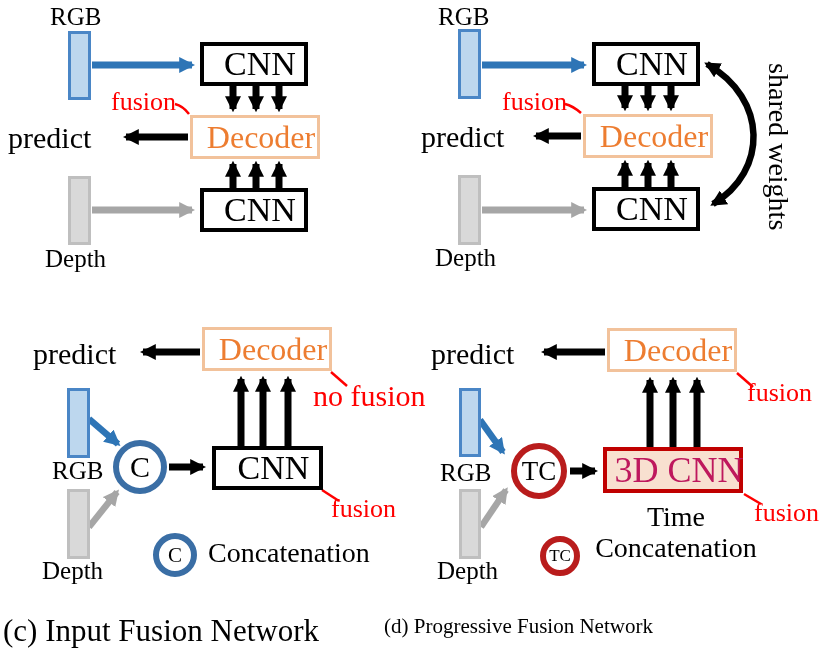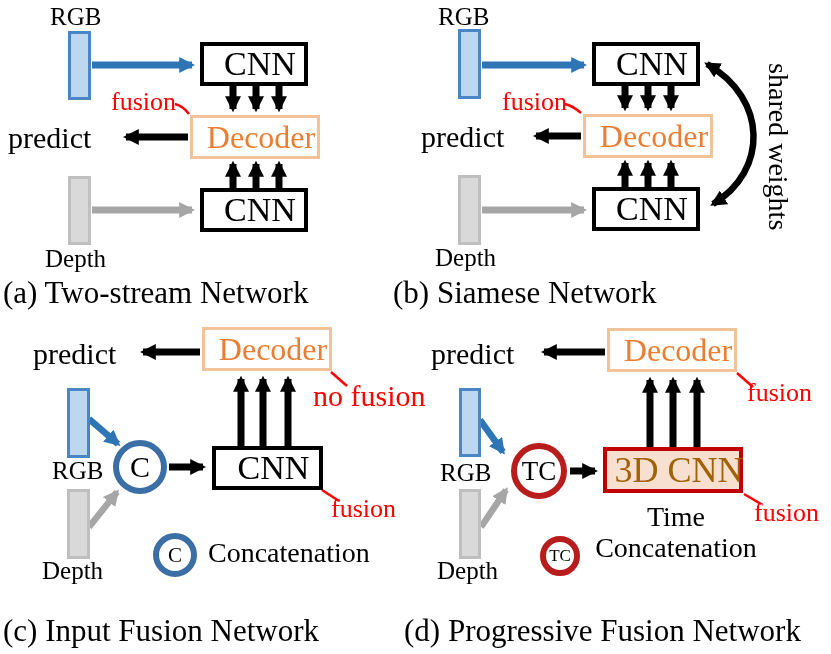--- a/index.html
+++ b/index.html
@@ -5,21 +5,21 @@
   html,body{margin:0;padding:0;background:#fff;}
   #fig{
     position:relative; width:831px; height:654px; background:#fff;
     font-family:"Liberation Serif","DejaVu Serif",serif; overflow:hidden;border-radius:26px;
   }
   .lbl{position:absolute; color:#000; white-space:nowrap; z-index:3; line-height:1.05;}
   .red{color:var(--fusion_red);}
   .box{position:absolute; background:#fff; border:4px solid #000; box-sizing:border-box;
        display:flex; align-items:center; justify-content:center; z-index:2; white-space:nowrap;padding-left:12px;}
   .decoder{border:3px solid var(--decoder_border); color:var(--decoder_text);}
-  .cnn3d{border:4px solid var(--cnn3d_border); background:var(--cnn3d_fill); color:#a16207;}
+  .cnn3d{border:4px solid var(--cnn3d_border); background:var(--cnn3d_fill); color:#be185d;}
   .pill{position:absolute; box-sizing:border-box; z-index:2;}
   .pill.rgb{background:var(--rgb_fill); border:3px solid var(--rgb_border);}
   .pill.depth{background:var(--depth_fill); border:3px solid var(--depth_border);}
   .circle{position:absolute; background:#fff; border-radius:50%; box-sizing:border-box;
           display:flex; align-items:center; justify-content:center; z-index:2;}
   .circle.blue{border:6px solid var(--concat_circle);}
   .circle.black{border:6px solid #b91c1c;}
   #arrows{position:absolute; left:0; top:0; z-index:1;}
   .st-black{stroke:#000; fill:none;}
   .st-blue{stroke:var(--blue_arrow); fill:none;}
@@ -95,33 +95,31 @@
 
   <div class="lbl" style="left:50px; top:4px; font-size:25px;">RGB</div>
   <div class="pill rgb" style="left:68px; top:31px; width:23px; height:69px;"></div>
   <div class="box" style="left:200px; top:42px; width:108px; height:44px; font-size:34px;">CNN</div>
   <div class="lbl red" style="left:111px; top:88px; font-size:26px;">fusion</div>
   <div class="box decoder" style="left:190px; top:115px; width:130px; height:44px; font-size:32px;">Decoder</div>
   <div class="lbl" style="left:8px; top:122px; font-size:30px;">predict</div>
   <div class="pill depth" style="left:68px; top:176px; width:23px; height:69px;"></div>
   <div class="box" style="left:200px; top:188px; width:108px; height:44px; font-size:34px;">CNN</div>
   <div class="lbl" style="left:45px; top:246px; font-size:25px;">Depth</div>
-  <div class="lbl" style="left:3px; top:277px; font-size:31px;">(a) Two-stream Network</div>
 
   <div class="lbl" style="left:438px; top:4px; font-size:25px;">RGB</div>
   <div class="pill rgb" style="left:458px; top:29px; width:23px; height:70px;"></div>
   <div class="box" style="left:592px; top:42px; width:108px; height:44px; font-size:34px;">CNN</div>
   <div class="lbl red" style="left:502px; top:88px; font-size:26px;">fusion</div>
   <div class="box decoder" style="left:583px; top:114px; width:130px; height:44px; font-size:32px;">Decoder</div>
   <div class="lbl" style="left:421px; top:121px; font-size:30px;">predict</div>
   <div class="pill depth" style="left:458px; top:175px; width:23px; height:70px;"></div>
   <div class="box" style="left:592px; top:187px; width:108px; height:44px; font-size:34px;">CNN</div>
   <div class="lbl" style="left:435px; top:245px; font-size:25px;">Depth</div>
   <div class="lbl vtext" style="left:668px; top:132px; width:220px; font-size:28px;">shared weights</div>
-  <div class="lbl" style="left:393px; top:277px; font-size:31px;">(b) Siamese Network</div>
 
   <div class="lbl" style="left:33px; top:338px; font-size:30px;">predict</div>
   <div class="box decoder" style="left:202px; top:327px; width:130px; height:44px; font-size:32px;">Decoder</div>
   <div class="lbl red" style="left:313px; top:380px; font-size:30px;">no fusion</div>
   <div class="pill rgb" style="left:67px; top:388px; width:23px; height:70px;"></div>
   <div class="lbl" style="left:52px; top:458px; font-size:25px;">RGB</div>
   <div class="circle blue" style="left:113px; top:440px; width:54px; height:54px; font-size:30px;">C</div>
   <div class="pill depth" style="left:67px; top:489px; width:23px; height:70px;"></div>
   <div class="lbl" style="left:42px; top:558px; font-size:25px;">Depth</div>
   <div class="box" style="left:212px; top:446px; width:111px; height:44px; font-size:34px;">CNN</div>
@@ -138,15 +136,15 @@
   <div class="circle black" style="left:511px; top:443px; width:56px; height:56px; font-size:27px;">TC</div>
   <div class="pill depth" style="left:459px; top:489px; width:22px; height:70px;"></div>
   <div class="lbl" style="left:437px; top:558px; font-size:25px;">Depth</div>
   <div class="box cnn3d" style="left:603px; top:447px; width:140px; height:46px; font-size:36px;">3D CNN</div>
   <div class="lbl red" style="left:754px; top:499px; font-size:26px;">fusion</div>
   <div class="circle black" style="left:540px; top:536px; width:40px; height:40px; font-size:17px;">TC</div>
   <div class="lbl legend2" style="left:570px; top:501px; width:212px; font-size:28px;">
     <span style="display:block;">Time</span>
     <span style="display:block;">Concatenation</span>
   </div>
-  <div class="lbl" style="left:404px; top:615px; font-size:31px;">(d) Progressive Fusion Network</div>
+  <div class="lbl" style="left:384px; top:615px; font-size:21px;">(d) Progressive Fusion Network</div>
 
 </div>
 
 </body></html>

